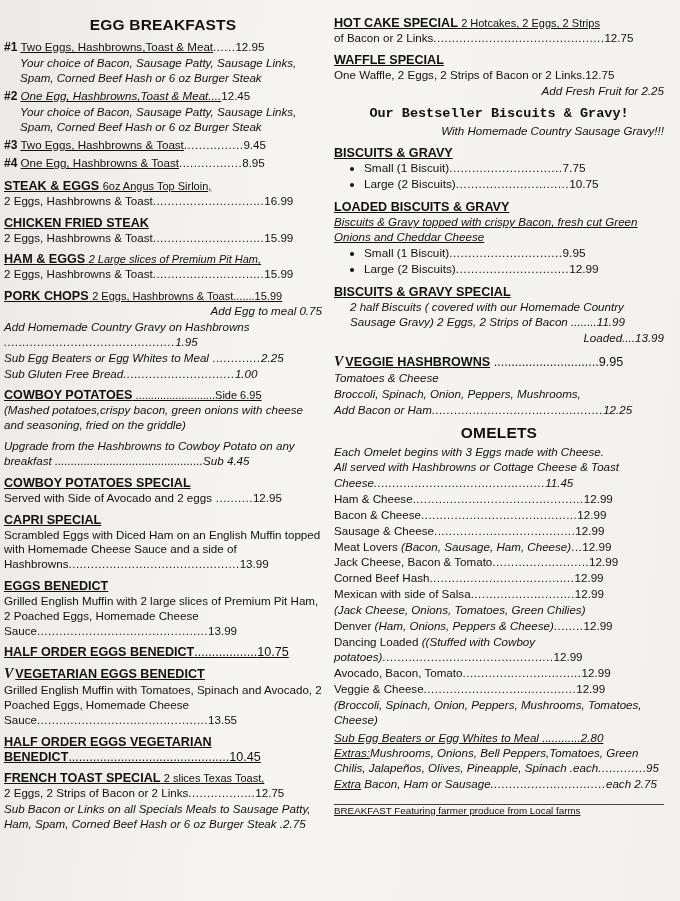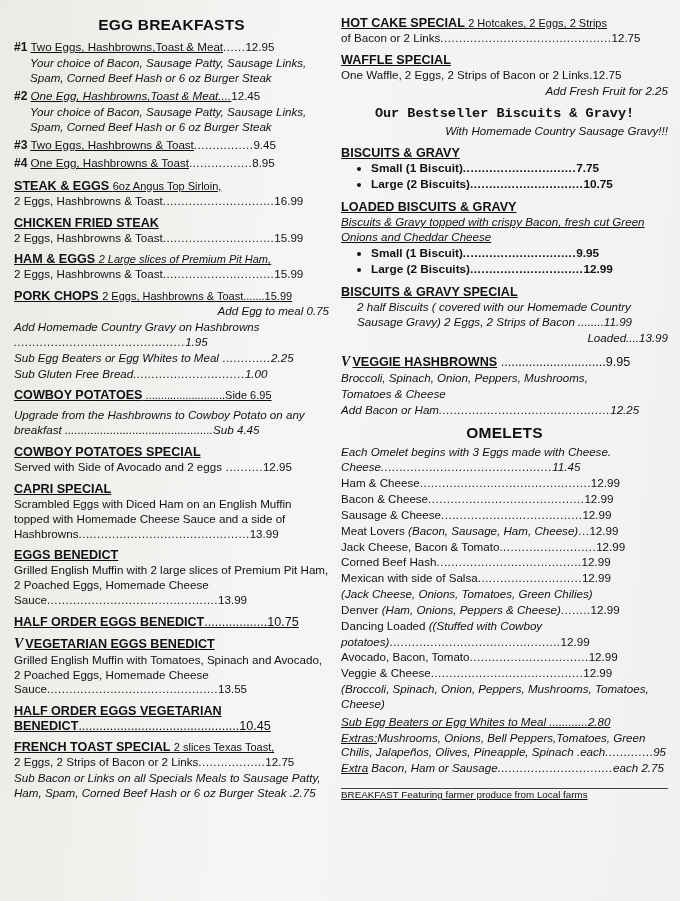--- a/index.html
+++ b/index.html
@@ -7,21 +7,21 @@
     width:680px;height:901px;
     background:#f4f3f1;
     font-family:"Liberation Sans", sans-serif;
     color:#111;
     overflow:hidden;
   }
   .page{
     position:relative;
     width:680px;height:901px;
     box-sizing:border-box;
-    padding:14px 12px 8px 14px;
+    padding:14px 12px 8px 4px;
     background:linear-gradient(95deg,#eceae7 0%,#f6f5f3 40%,#f2f1ef 100%);
   }
   .cols{display:flex;gap:12px;align-items:flex-start;}
   .col{width:318px;}
   .col.right{width:330px;}
 
   h1.section{
     font-size:15.5px;font-weight:bold;text-align:center;margin:2px 0 6px 0;letter-spacing:.2px;
   }
   h2.section{
@@ -33,21 +33,21 @@
   }
   .hdr.nounder{text-decoration:none;}
   .row{font-size:11.6px;line-height:1.28;margin:0 0 1px 0;}
   .ital{font-style:italic;}
   .bolditem{font-weight:normal;}
   .numitem{font-weight:bold;font-size:12px;}
   .indent{padding-left:16px;}
   .center{text-align:right;}
   .dots{letter-spacing:.5px;}
   ul.bul{margin:1px 0 1px 0;padding-left:30px;}
-  ul.bul li{font-size:11.8px;line-height:1.35;font-weight:bold;}
+  ul.bul li{font-size:11.8px;line-height:1.35;}
   .small{font-size:11px;}
   .mt6{margin-top:6px;}
   .mt3{margin-top:3px;}
   .u{text-decoration:underline;}
   .checkmark{
     display:inline-block;font-family:"Liberation Serif",serif;font-style:italic;
     font-size:14px;margin-right:2px;
   }
   .footer{
     font-size:9.8px;margin-top:10px;border-top:0;padding-top:2px;
@@ -120,20 +120,21 @@
       <div class="row ital">
         <span>Sub Egg Beaters or Egg Whites to Meal</span><span class="dots"> .............</span><span>2.25</span>
       </div>
       <div class="row ital">
         <span>Sub Gluten Free Bread</span><span class="dots">..............................</span><span>1.00</span>
       </div>
 
       <div class="hdr">
         <span>COWBOY POTATOES</span><span class="small" style="text-decoration:none;font-weight:normal;"> ..........................</span><span class="small" style="text-decoration:none;font-weight:normal;">Side 6.95</span>
       </div>
+      <div class="row ital">(Mashed potatoes,crispy bacon, green onions with cheese and seasoning, fried on the griddle)</div>
       <div class="row ital mt6">
         <span>Upgrade from the Hashbrowns to Cowboy Potato on any breakfast ..............................................</span><span>Sub 4.45</span>
       </div>
 
       <div class="hdr">COWBOY POTATOES SPECIAL</div>
       <div class="row">
         <span>Served with Side of Avocado and 2 eggs</span><span class="dots"> ..........</span><span>12.95</span>
       </div>
 
       <div class="hdr">CAPRI SPECIAL</div>
@@ -215,28 +216,29 @@
       <div class="hdr">BISCUITS &amp; GRAVY SPECIAL</div>
       <div class="row ital indent">2 half Biscuits ( covered with  our Homemade Country</div>
       <div class="row ital indent">Sausage Gravy) 2 Eggs, 2 Strips of Bacon ........11.99</div>
       <div class="row ital bolditem" style="text-align:right">
         <span>Loaded</span><span>....</span><span>13.99</span>
       </div>
 
       <div class="hdr nounder" style="margin-top:8px">
         <span class="checkmark">V</span><span class="u">VEGGIE HASHBROWNS</span><span style="font-weight:normal;"> ..............................</span><span style="font-weight:normal;">9.95</span>
       </div>
+      <div class="row ital">Tomatoes &amp; Cheese</div>
       <div class="row ital">Broccoli, Spinach, Onion, Peppers, Mushrooms,</div>
-      <div class="row ital">Tomatoes &amp; Cheese</div>
       <div class="row ital">
         <span>Add Bacon or Ham</span><span class="dots">..............................................</span><span>12.25</span>
       </div>
 
       <h1 class="section" style="margin:6px 0 3px 0">OMELETS</h1>
       <div class="row ital">Each Omelet begins with 3 Eggs made with Cheese.</div>
+      <div class="row ital">All served with Hashbrowns or Cottage Cheese &amp; Toast</div>
       <div class="row ital">
         <span>Cheese</span><span class="dots">..............................................</span><span>11.45</span>
       </div>
 
       <div class="row">
         <span class="bolditem">Ham &amp; Cheese</span><span class="dots">..............................................</span><span>12.99</span>
       </div>
       <div class="row">
         <span class="bolditem">Bacon &amp; Cheese</span><span class="dots">..........................................</span><span>12.99</span>
       </div>

